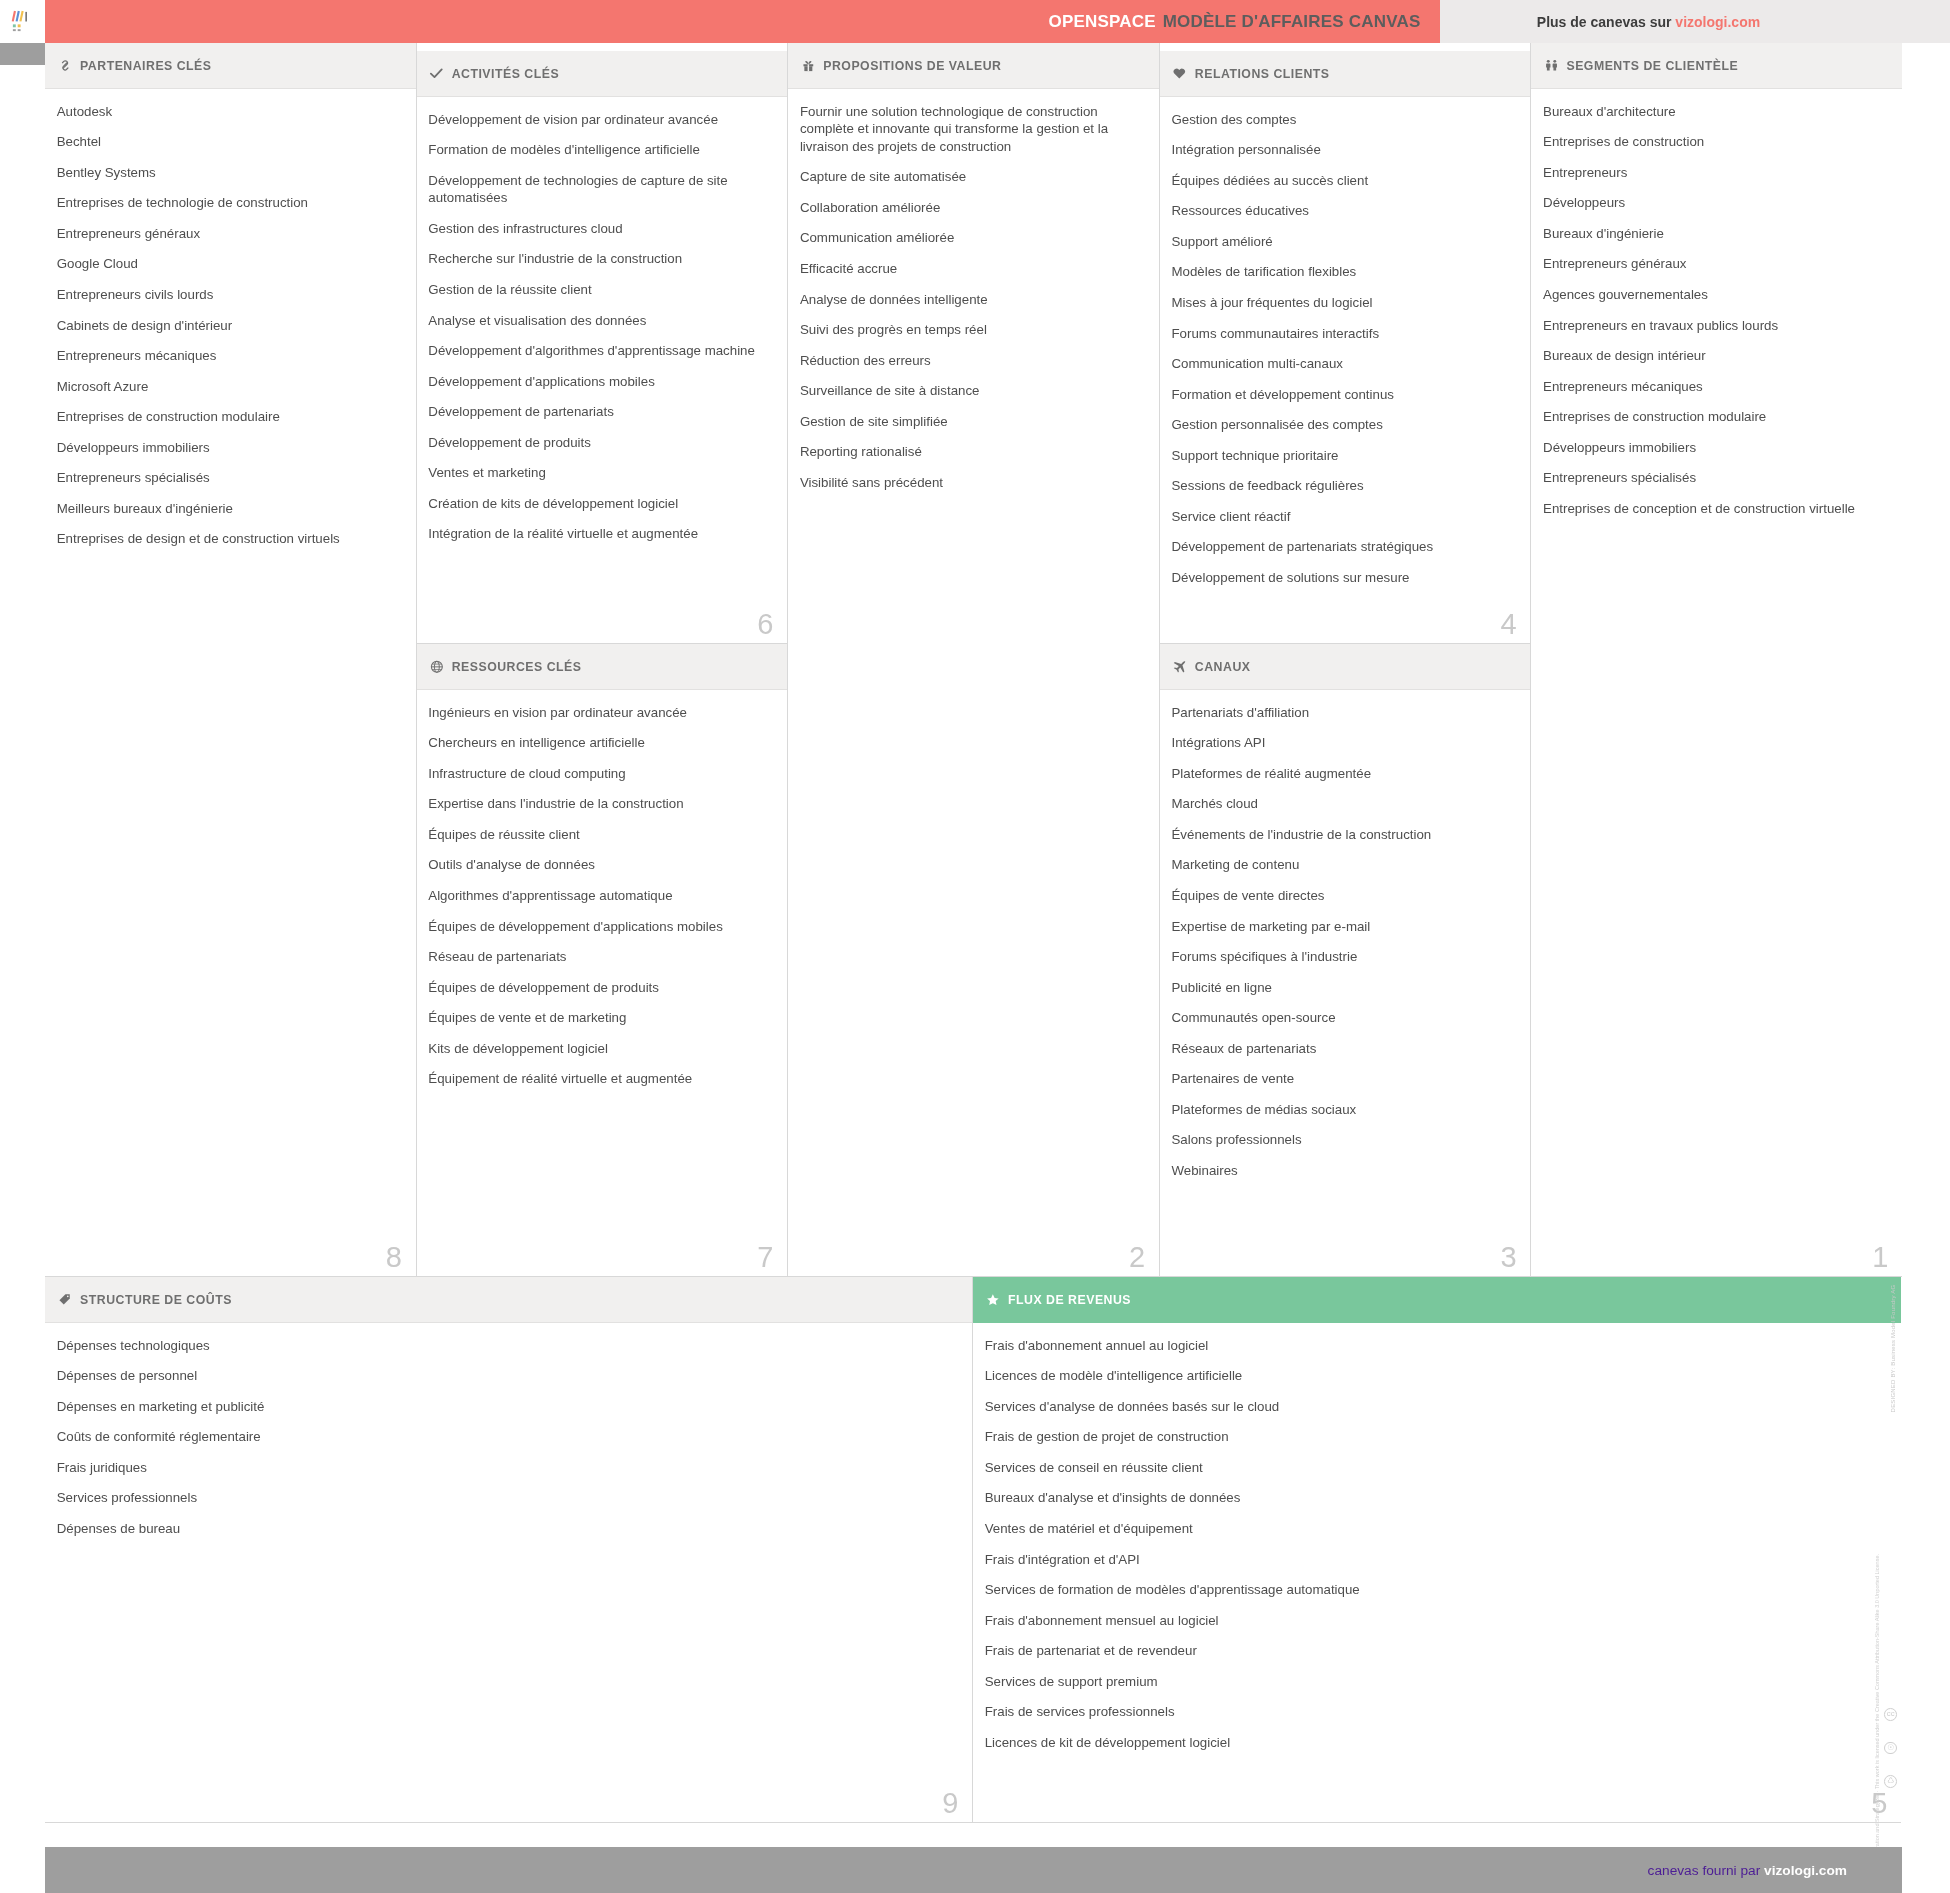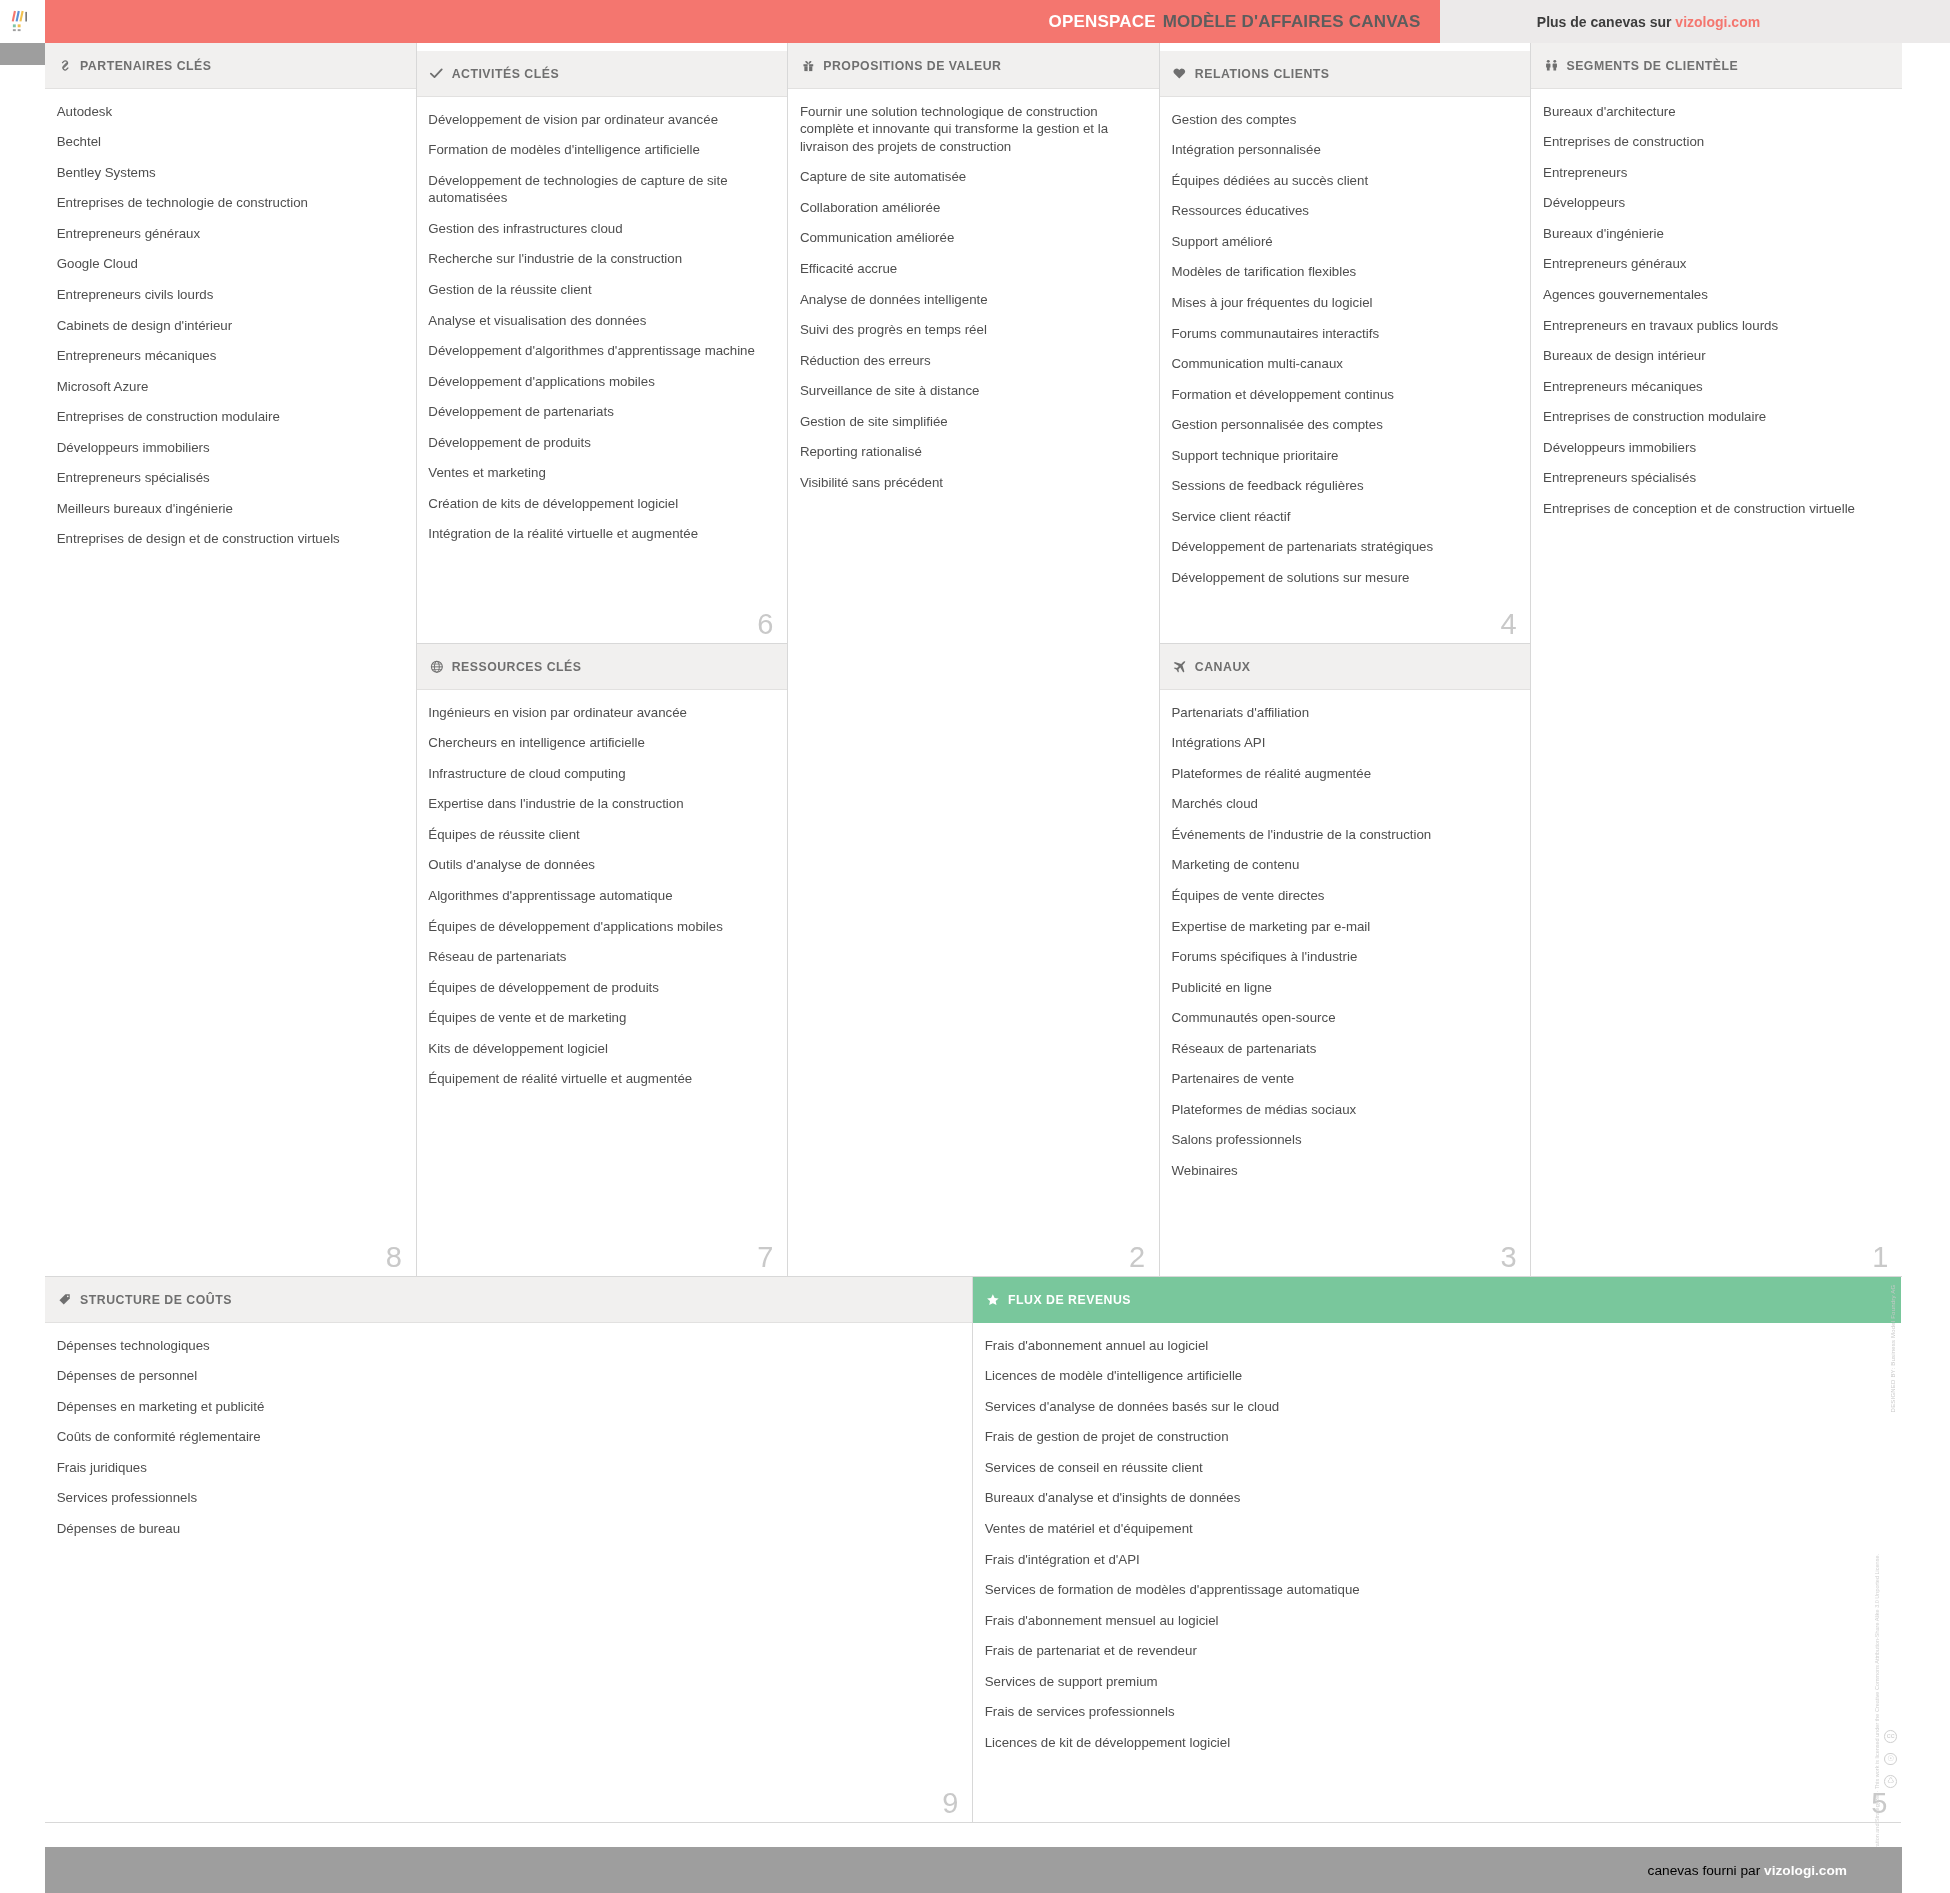--- a/index.html
+++ b/index.html
@@ -188,21 +188,21 @@
     left: 45px;
     bottom: 0;
     width: 1857px;
     height: 47px;
     background: #9e9e9e;
     display: flex;
     align-items: center;
     justify-content: flex-end;
     padding-right: 55px;
   }
-  .footer-text { font-size: 13.7px; color: #000000; }
+  .footer-text { font-size: 13.7px; color: #4c1d95; }
   .footer-link { font-size: 13.7px; color: #ffffff; font-weight: bold; margin-left: 3.9px; text-decoration: none; }
 
   .leftrail {
     position: absolute;
     top: 43px; left: 0;
     width: 45px;
     height: 1804px;
     background: #ffffff;
   }
   .leftrail-grey {
@@ -234,21 +234,21 @@
     color: #d0d0d0;
     transform: rotate(-90deg);
     transform-origin: right bottom;
   }
   .cc-icons {
     position: absolute;
     right: 4.9px;
     bottom: 59px;
     display: flex;
     flex-direction: column;
-    gap: 10px;
+    gap: 21px;
     align-items: center;
   }
   .cc-icons span {
     width: 12.7px; height: 12.7px;
     border: 1px solid #cfcfcf;
     border-radius: 50%;
     color: #cfcfcf;
     font-size: 7.8px;
     line-height: 10.7px;
     text-align: center;

